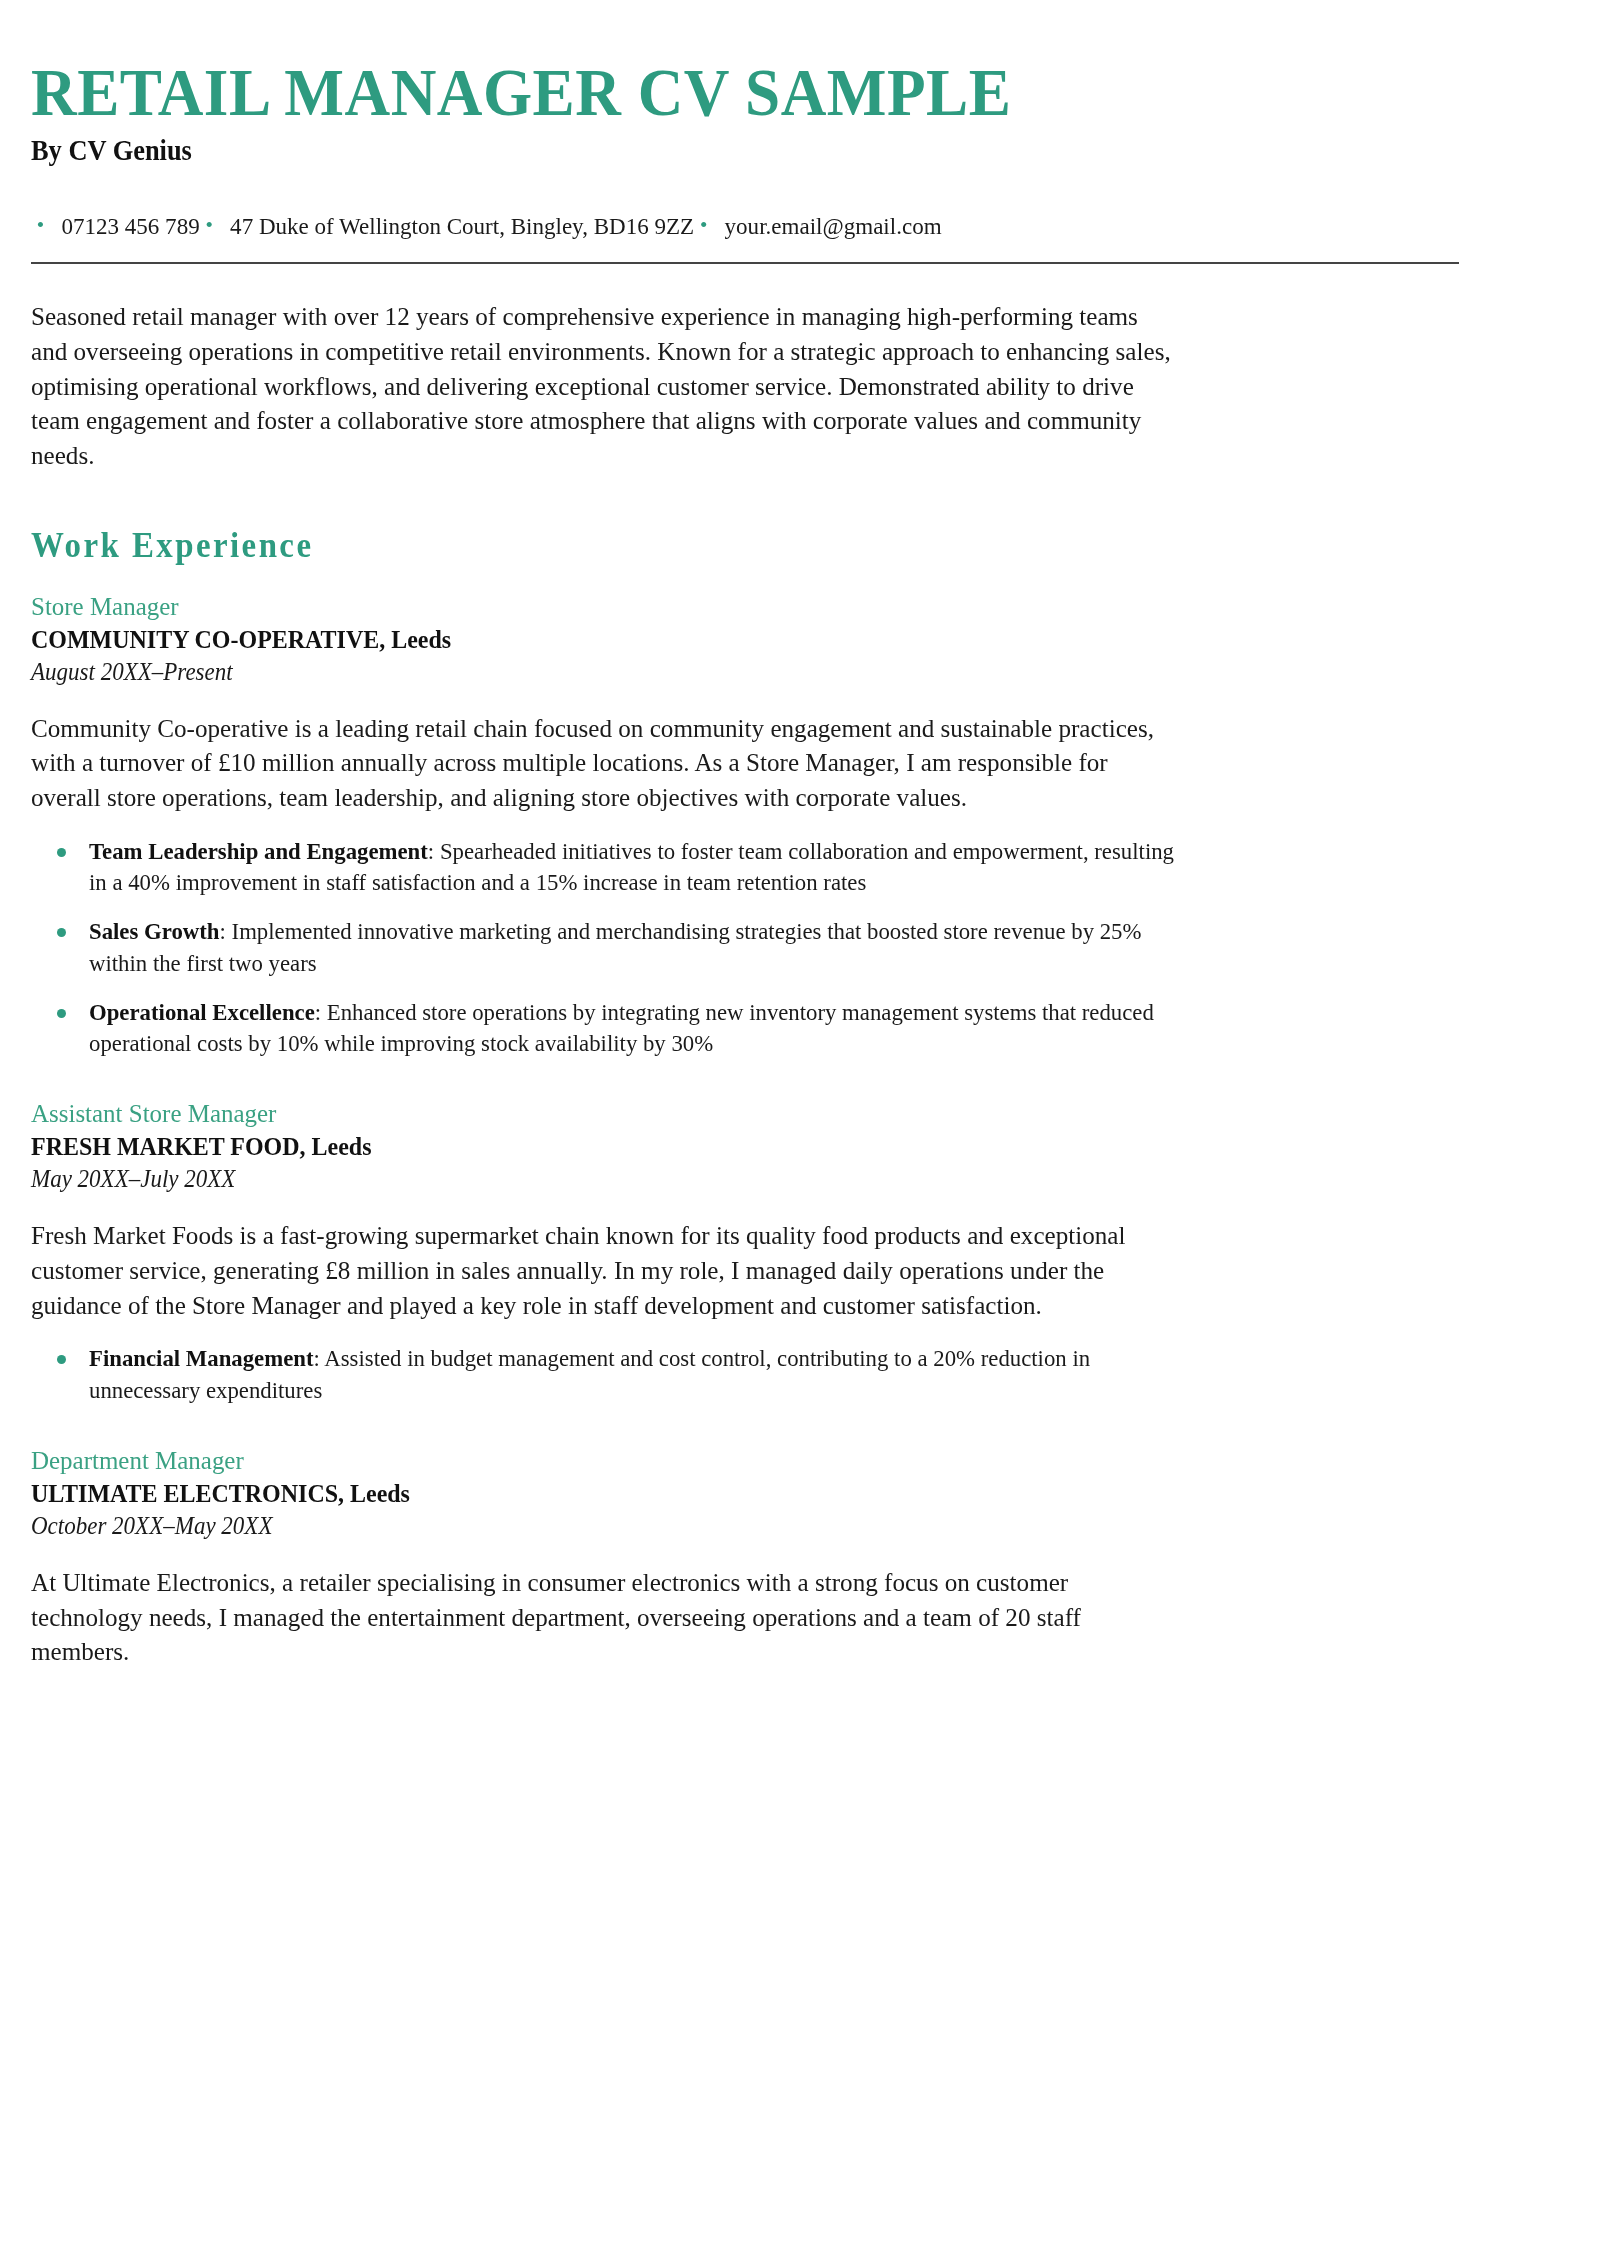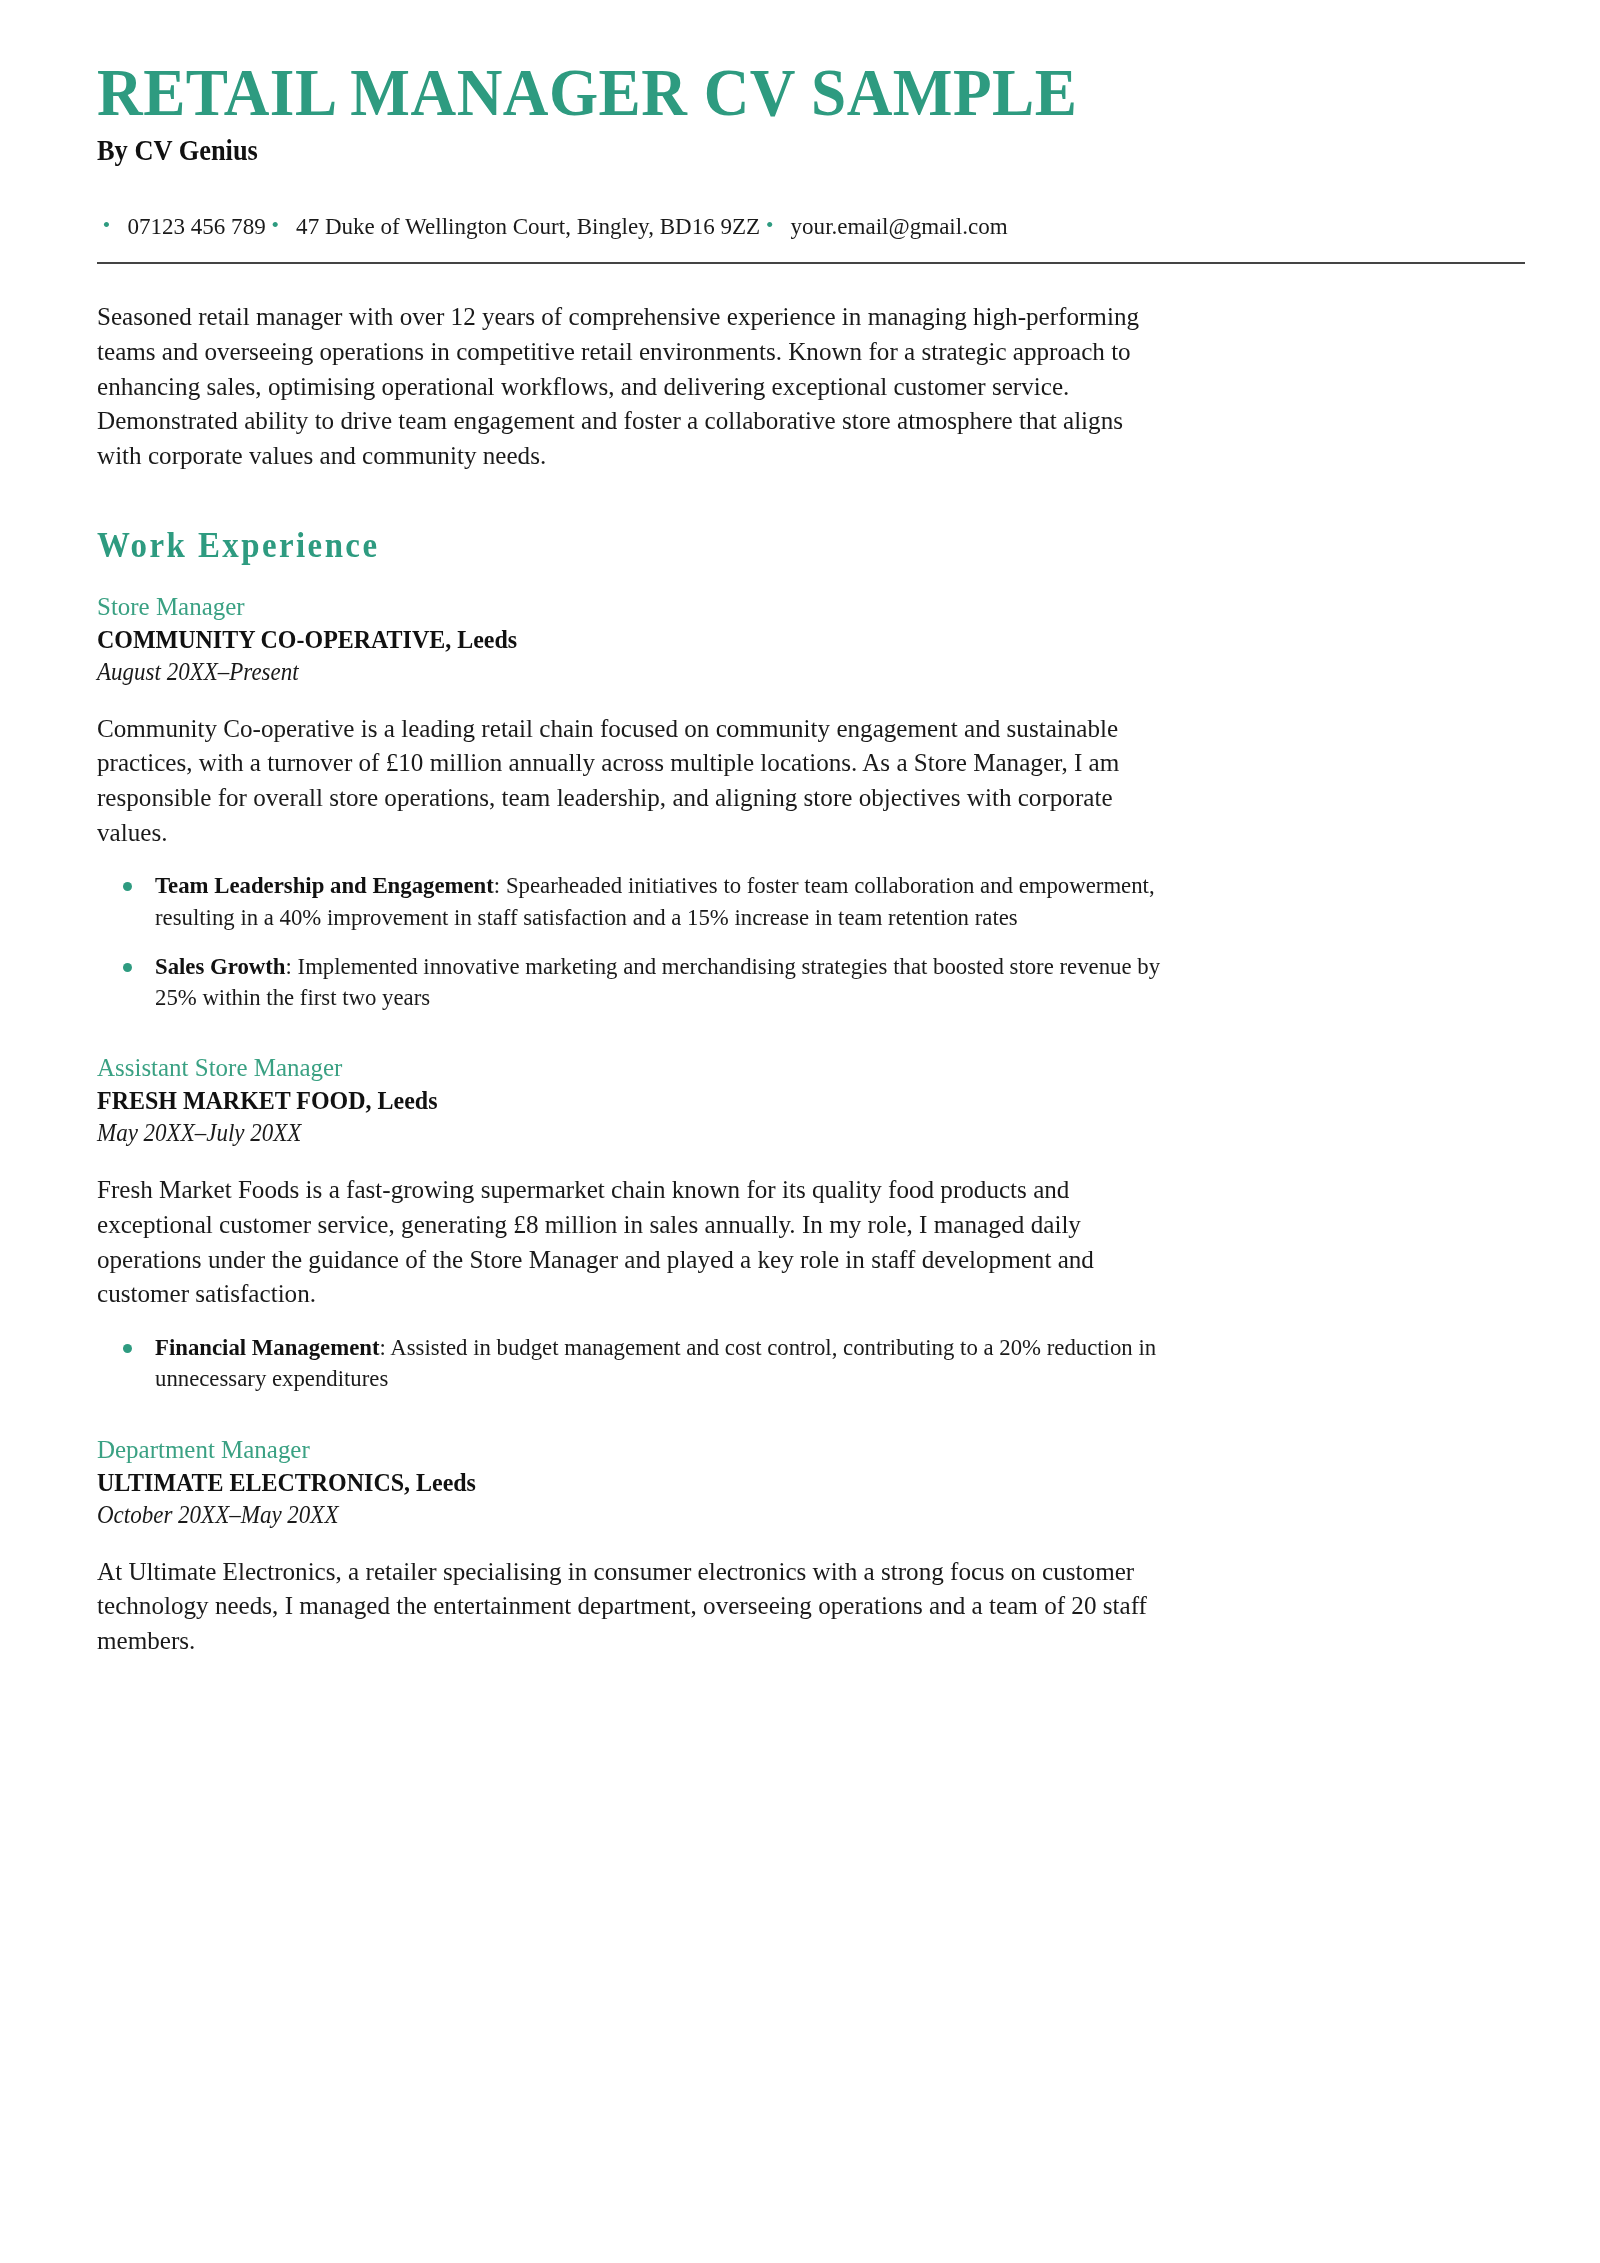--- a/index.html
+++ b/index.html
@@ -11,21 +11,21 @@
     width: 1600px;
     height: 2263px;
     font-family: "Liberation Serif", "DejaVu Serif", serif;
     color: #1a1a1a;
     -webkit-font-smoothing: antialiased;
   }
   .page {
     width: 1300px;
     height: 2263px;
     box-sizing: border-box;
-    padding: 58px 110px 0 97px;
+    padding: 58px 110px 0 31px;
     position: relative;
     background: #ffffff;
     font-family: Liberation Serif, serif;
   }
 
   
   .cv-title {
     font-size: 68px;
     line-height: 1.02;
     font-weight: 700;
@@ -190,20 +190,24 @@
       <p class="job-desc">Community Co-operative is a leading retail chain focused on community engagement and sustainable practices, with a turnover of £10 million annually across multiple locations. As a Store Manager, I am responsible for overall store operations, team leadership, and aligning store objectives with corporate values.</p>
       <ul class="bullets">
         <li class="bullet">
           <span class="dot"></span>
           <span class="bullet-inner"><b>Team Leadership and Engagement</b><span>: Spearheaded initiatives to foster team collaboration and empowerment, resulting in a 40% improvement in staff satisfaction and a 15% increase in team retention rates</span></span>
         </li>
         <li class="bullet">
           <span class="dot"></span>
           <span class="bullet-inner"><b>Sales Growth</b><span>: Implemented innovative marketing and merchandising strategies that boosted store revenue by 25% within the first two years</span></span>
         </li>
+        <li class="bullet">
+          <span class="dot"></span>
+          <span class="bullet-inner"><b>Operational Excellence</b><span>: Enhanced store operations by integrating new inventory management systems that reduced operational costs by 10% while improving stock availability by 30%</span></span>
+        </li>
       </ul>
     </div>
 
     <div class="job">
       <div class="job-title">Assistant Store Manager</div>
       <div class="job-company">FRESH MARKET FOOD, Leeds</div>
       <div class="job-dates">May 20XX–July 20XX</div>
       <p class="job-desc">Fresh Market Foods is a fast-growing supermarket chain known for its quality food products and exceptional customer service, generating £8 million in sales annually. In my role, I managed daily operations under the guidance of the Store Manager and played a key role in staff development and customer satisfaction.</p>
       <ul class="bullets">
         <li class="bullet">

